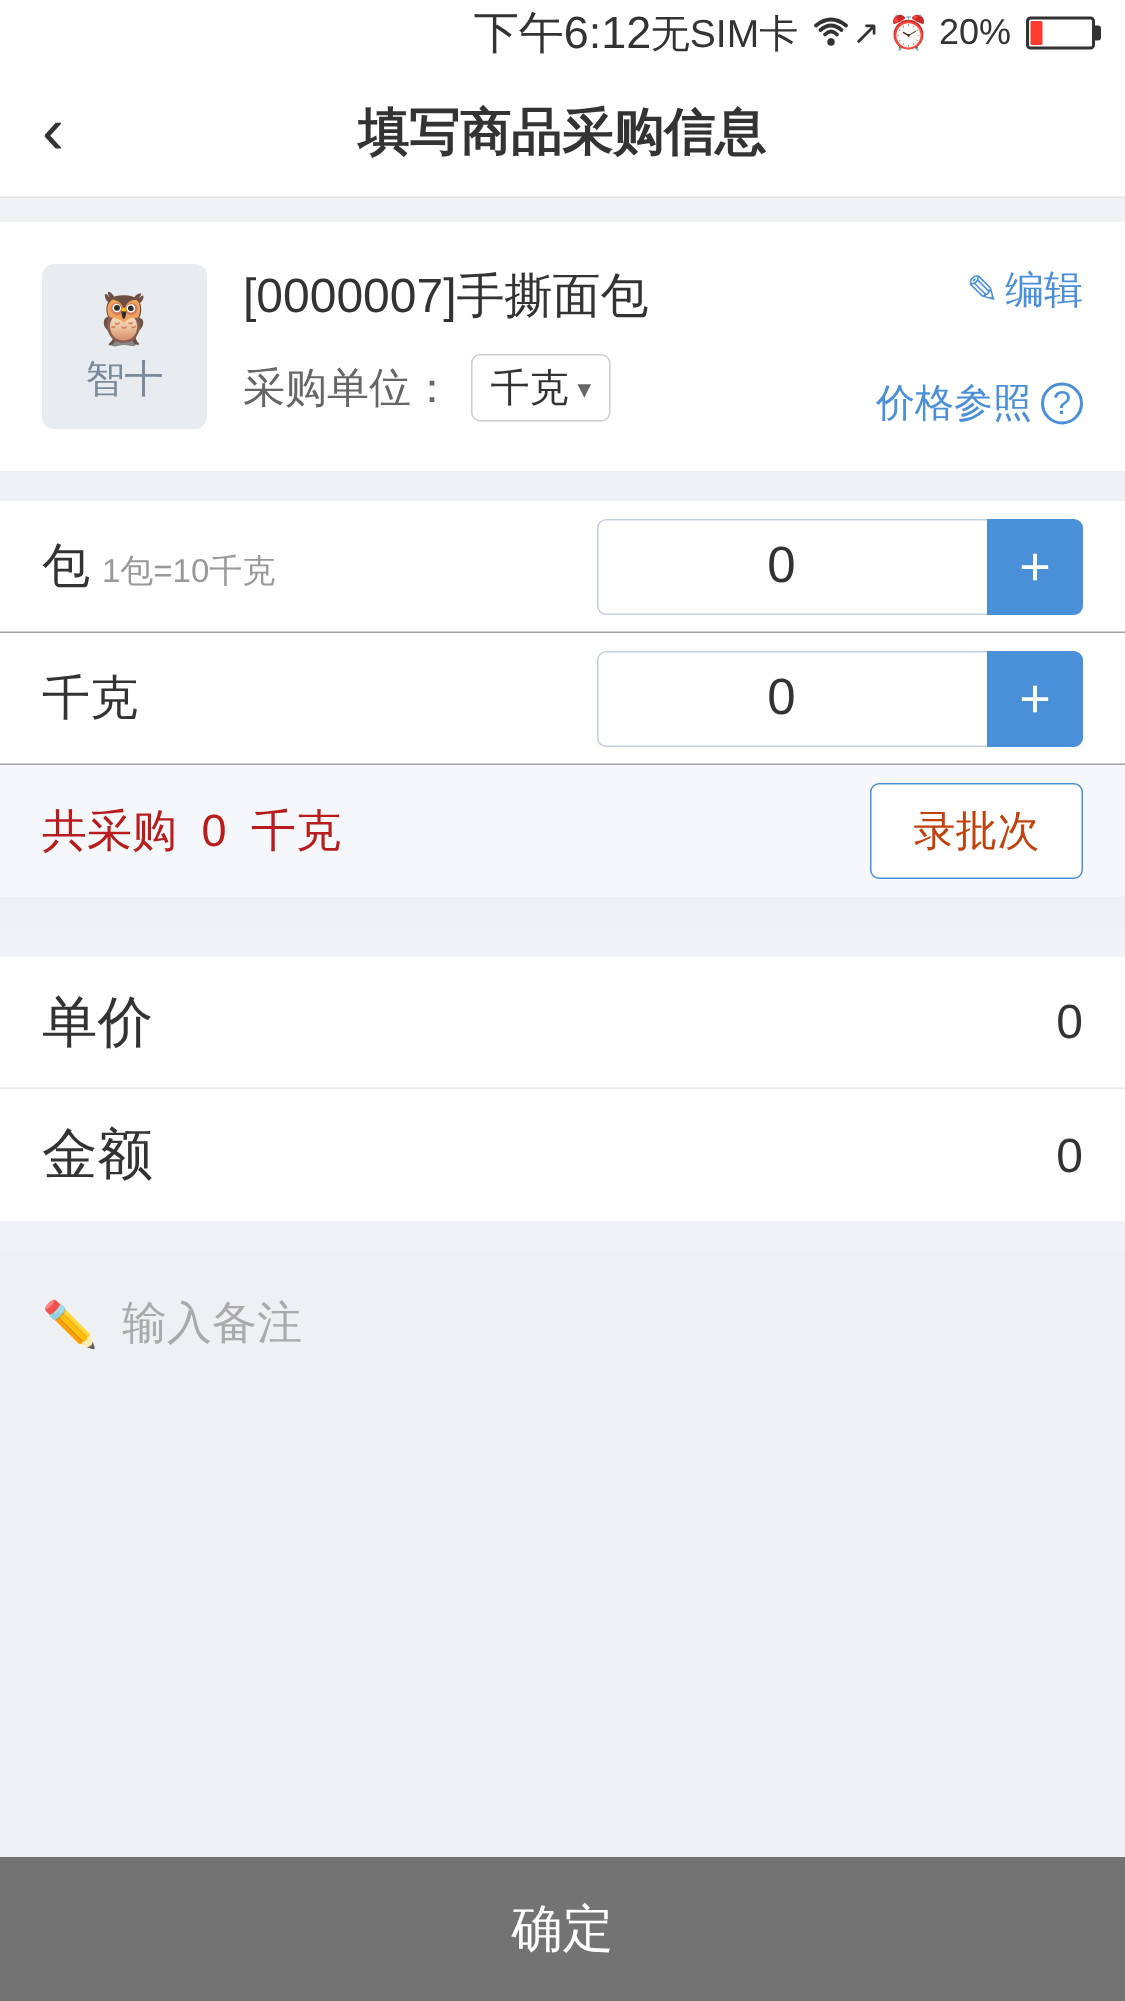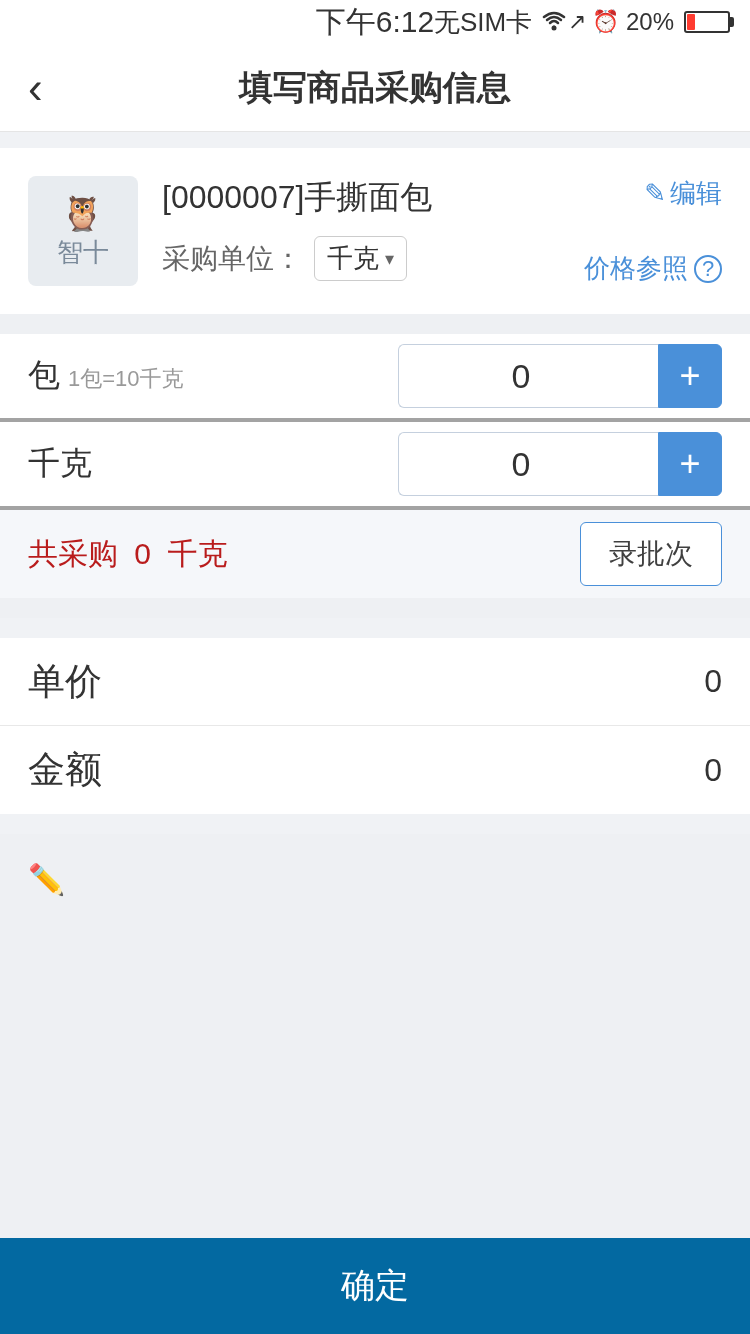--- a/index.html
+++ b/index.html
@@ -196,21 +196,21 @@
 
     
     .input-section {
       background: #fff;
     }
     .input-row {
       display: flex;
       align-items: center;
       padding: 0 28px;
       min-height: 88px;
-      border-bottom: 4px solid #a3a3a3;
+      border-bottom: 1px solid #a3a3a3;
     }
     .input-row-label {
       min-width: 160px;
       font-size: 32px;
       color: #333;
     }
     .input-row-sublabel {
       font-size: 22px;
       color: #999;
       margin-left: 8px;
@@ -260,21 +260,21 @@
     }
     .total-text {
       font-size: 30px;
       color: #b91c1c;
     }
     .batch-btn {
       border: 1px solid #4a90d9;
       border-radius: 6px;
       padding: 12px 28px;
       font-size: 28px;
-      color: #404040;
+      color: #c2410c;
       background: #fff;
       cursor: pointer;
     }
 
     
     .price-section {
       background: #fff;
       margin-top: 20px;
     }
     .price-row {
@@ -319,21 +319,21 @@
       min-height: 320px;
     }
 
     
     .confirm-btn {
       position: fixed;
       bottom: 0;
       left: 0;
       width: 750px;
       height: 96px;
-      background: #0369a1;
+      background: #737373;
       display: flex;
       align-items: center;
       justify-content: center;
       cursor: pointer;
     }
     .confirm-btn-text {
       font-size: 34px;
       color: #fff;
       font-weight: 500;
     }
@@ -445,20 +445,21 @@
     <span class="price-row-value">0</span>
   </div>
   <div class="price-row" style="border-bottom: none; gap: 14px;">
     <span class="price-row-label">金额</span>
     <span class="price-row-value">0</span>
   </div>
 </div>
 
 <div class="remark-section">
   <span class="remark-icon">✏️</span>
+  <span class="remark-placeholder">输入备注</span>
 </div>
 
 <div class="content-scroll" style="height: 320px;"></div>
 
 <div style="height: 96px;"></div>
 
 <div class="confirm-btn">
   <span class="confirm-btn-text">确定</span>
 </div>
 

